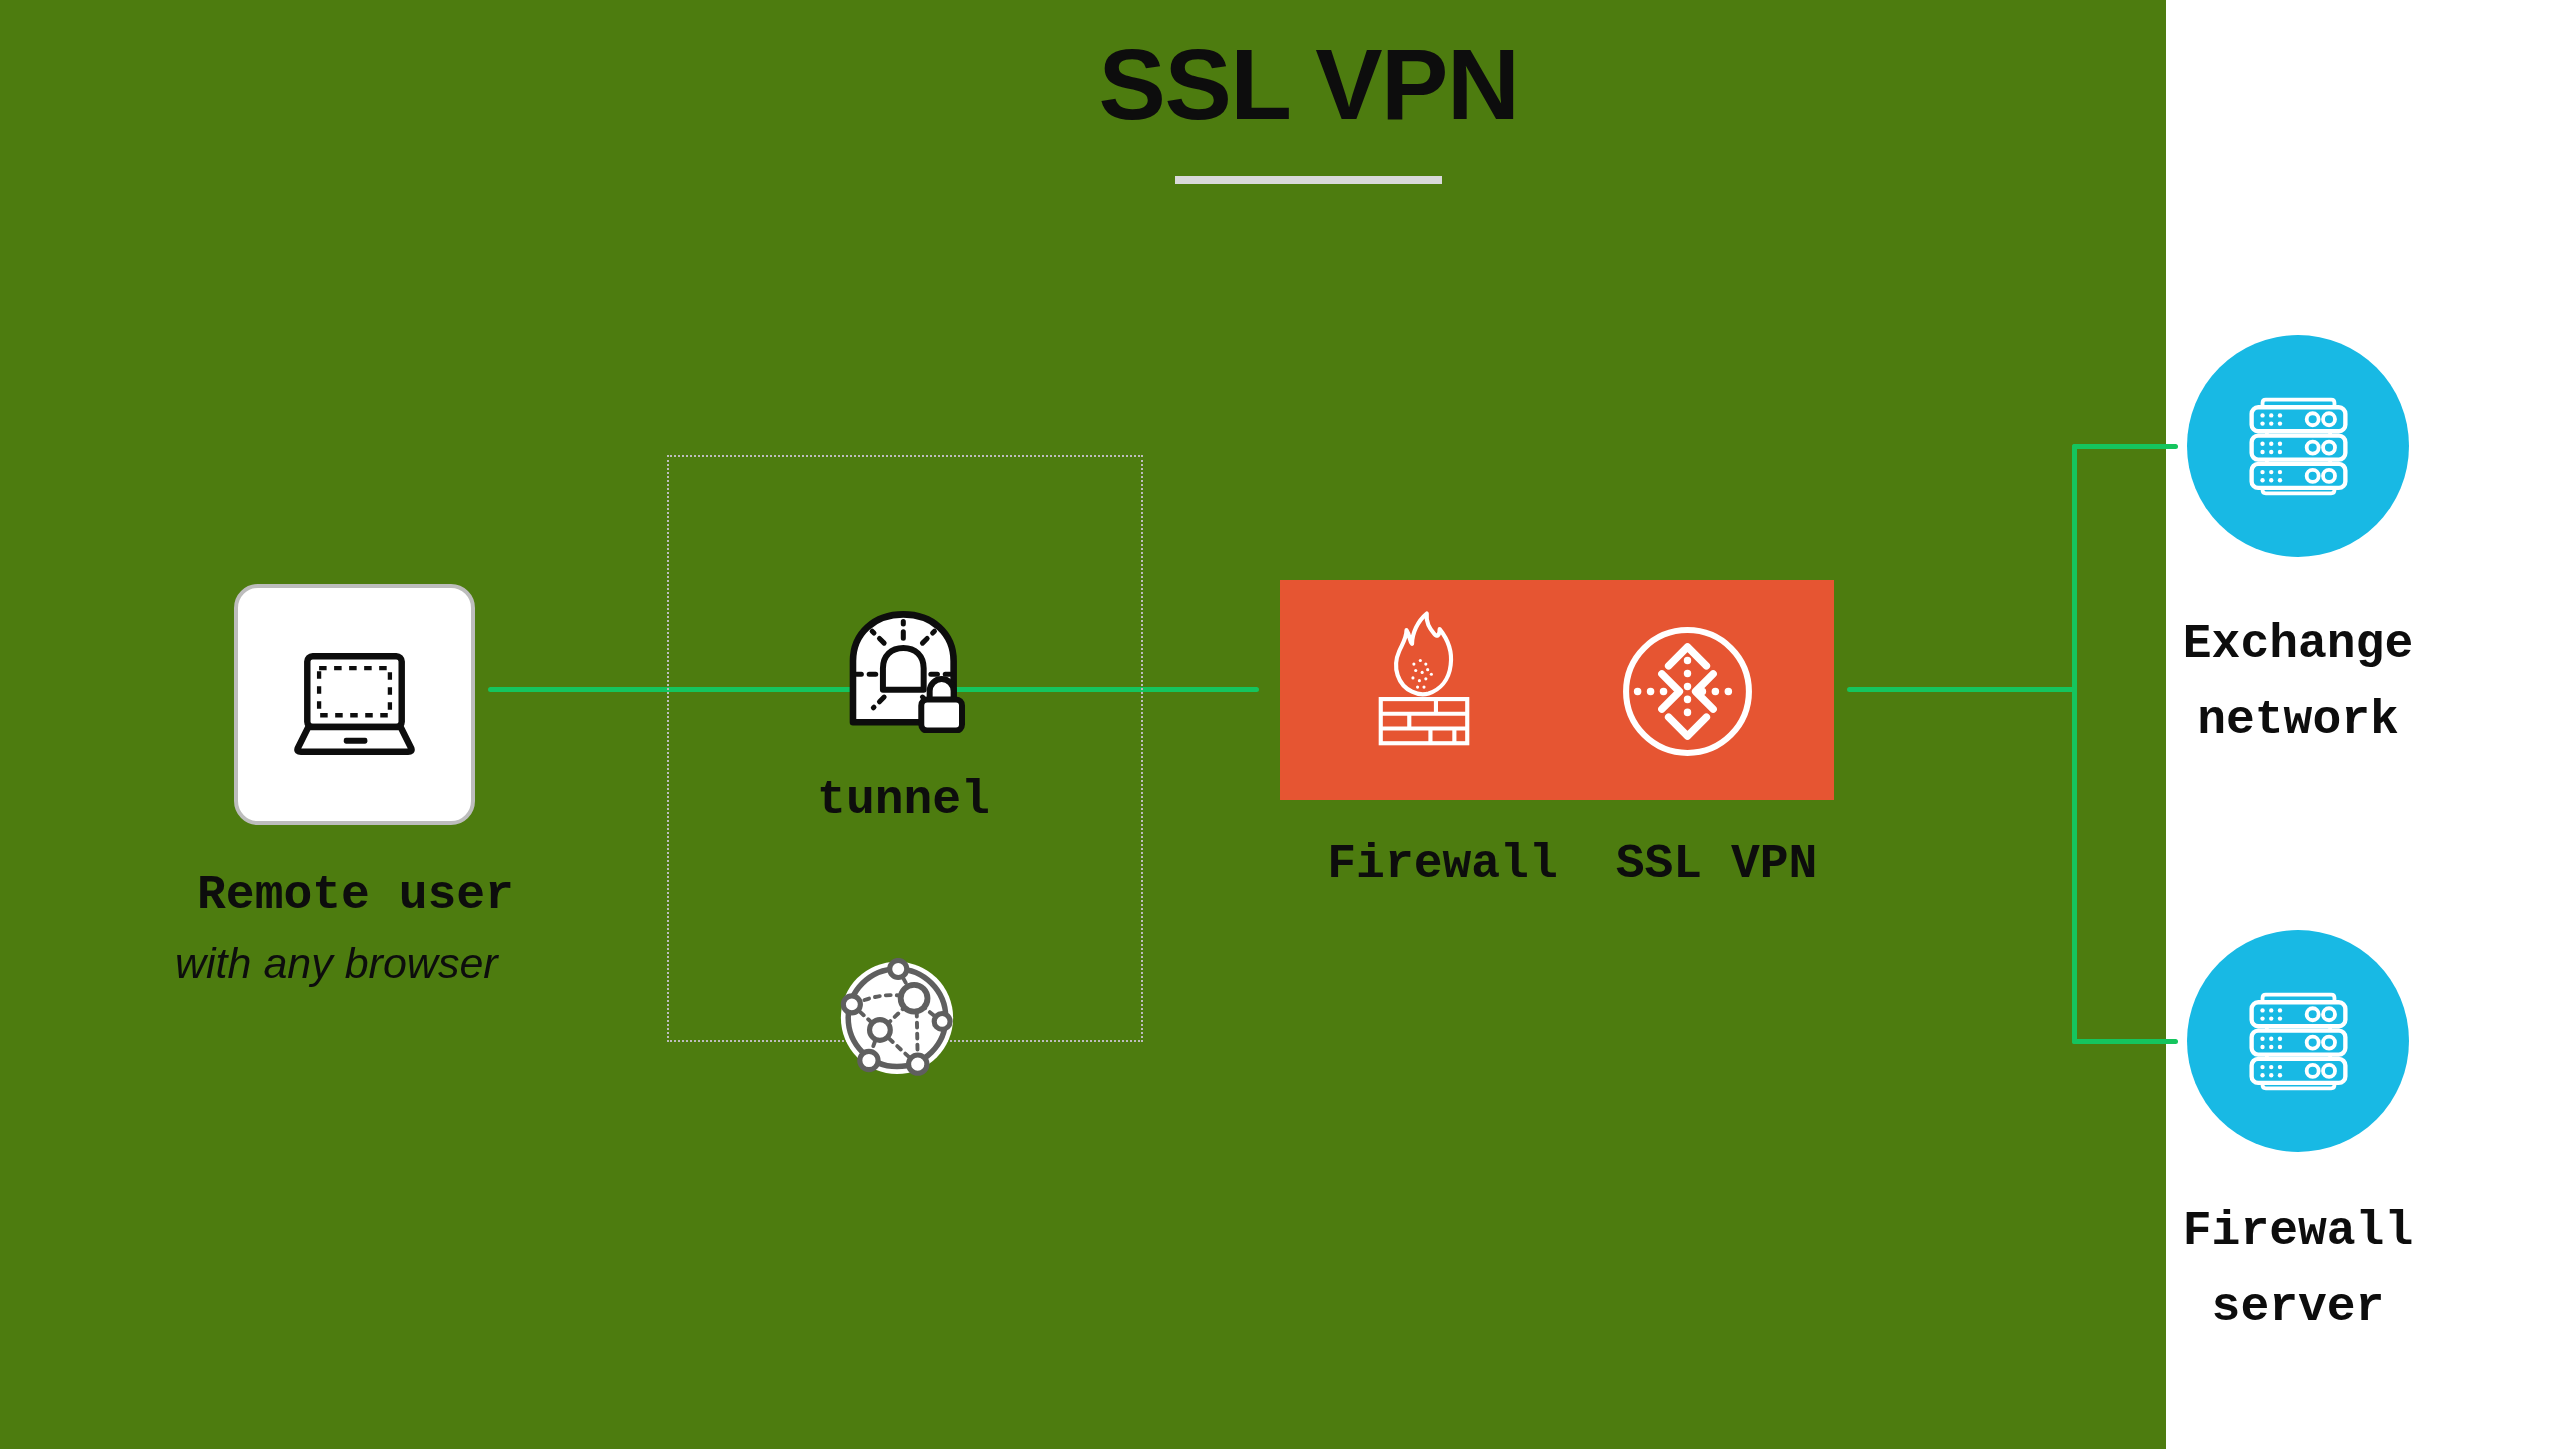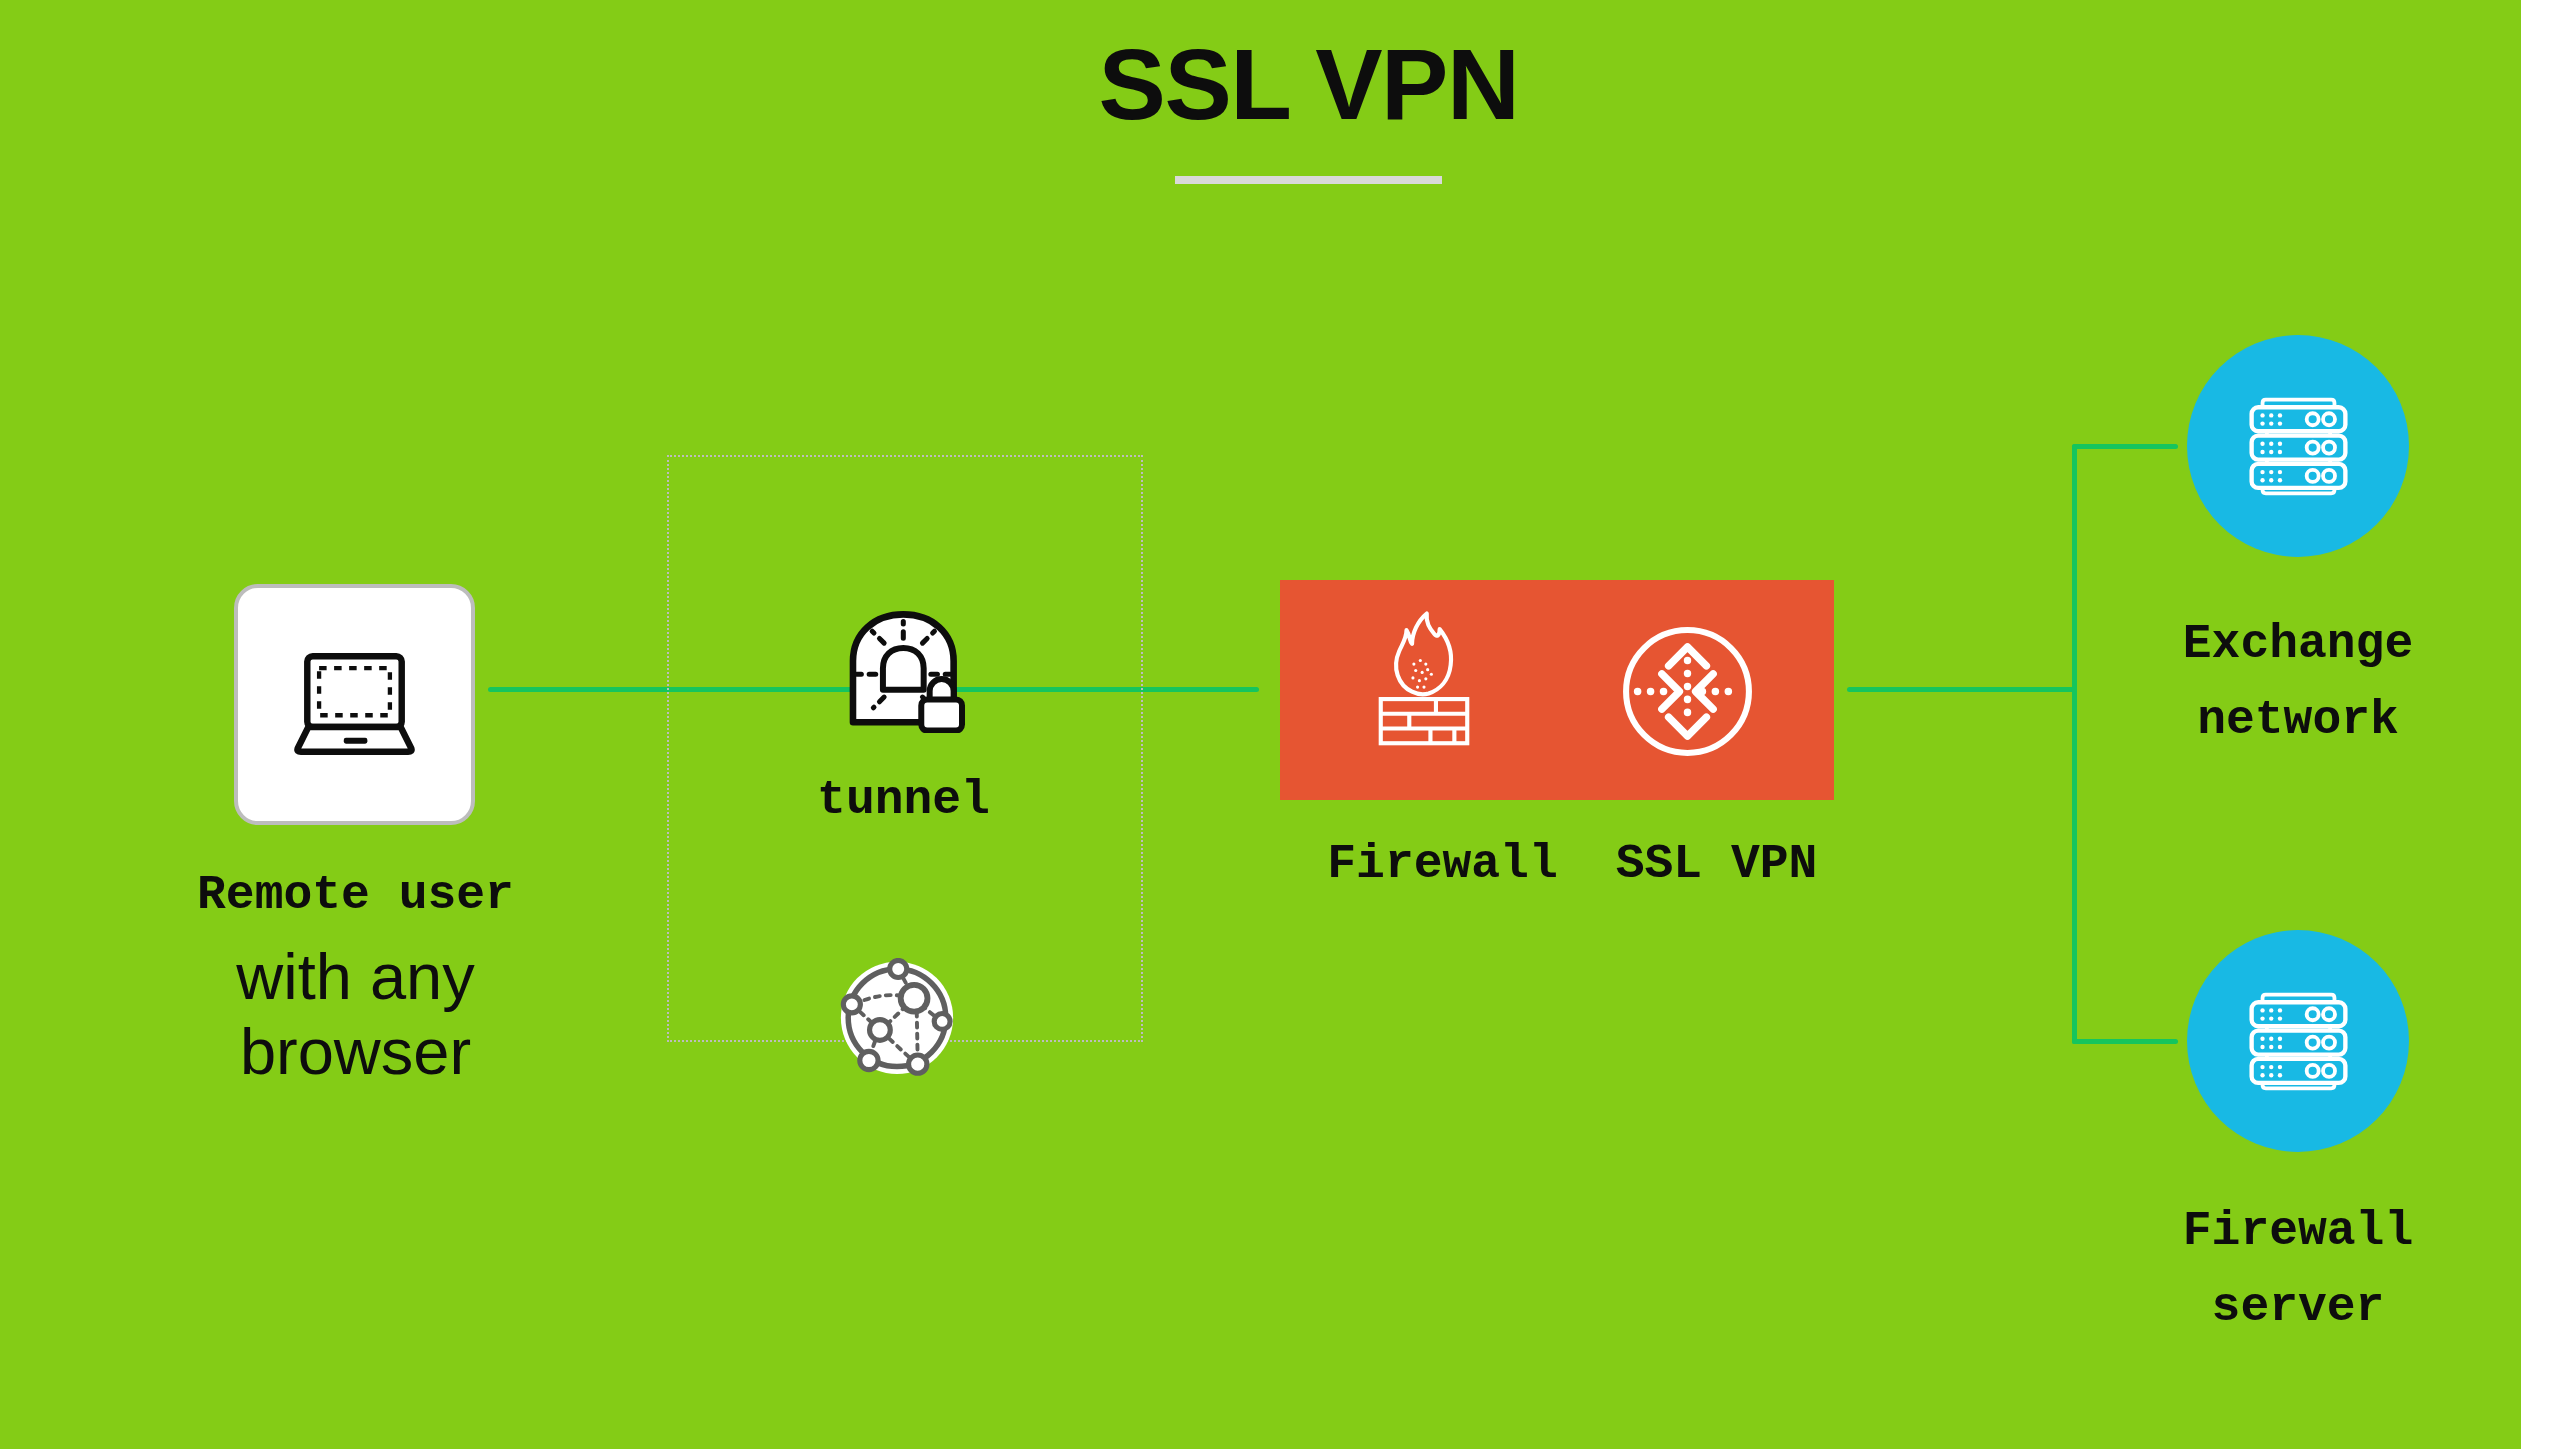--- a/index.html
+++ b/index.html
@@ -3,36 +3,36 @@
 <meta charset="utf-8">
 <style>
   :root{
     --green:#15c55e; --orange:#e65532; --cyan:#18b9e4;
     --icon-gray:#5f5f5f; --underline:#d9d9d9; --card-border:#bdbdbd;
     --dotted-border:#bdbdbd; --text:#0d0d0d;
   }
   *{margin:0;padding:0;box-sizing:border-box;}
   html,body{width:2576px;height:1449px;background:#fff;overflow:hidden;}
   body{font-family:"Liberation Sans",sans-serif;color:var(--text);}
-  #canvas{position:relative;width:2521px;height:1449px;background:#84cc16;}
+  #canvas{position:relative;width:2166px;height:1449px;background:#4d7c0f;}
   .abs{position:absolute;}
   .title{left:1051px;top:27px;width:515px;text-align:center;
          font-size:101px;font-weight:700;letter-spacing:-1.5px;}
   .title-underline{left:1175px;top:176px;width:267px;height:8.2px;background:var(--underline);}
   .gline{background:var(--green);border-radius:3.1px;}
   .line-h{height:4.6px;}
   .line-v{width:4.6px;}
   .dotted-box{left:667px;top:455px;width:476px;height:587px;
               border:2.6px dotted var(--dotted-border);background:transparent;}
   .card{left:234px;top:584px;width:241px;height:241px;background:#fff;
         border:4.1px solid var(--card-border);border-radius:24px;
         display:flex;align-items:center;justify-content:center;}
   .label{font-size:48px;font-weight:700;text-align:center;line-height:76px;font-family:Liberation Mono, monospace;}
   .label-regular{font-size:65px;font-weight:400;text-align:center;}
-  .label-italic{font-size:65px;font-weight:400;text-align:center;}
+  .label-italic{font-size:43px;font-style:italic;font-weight:400;}
   .orange-box{left:1280px;top:580px;width:554px;height:220px;background:var(--orange);}
   .cyan-circle{width:222px;height:222px;border-radius:50%;background:var(--cyan);
                display:flex;align-items:center;justify-content:center;}
   svg{display:block;}
 </style>
 </head>
 <body>
 
 <div id="canvas">
 

